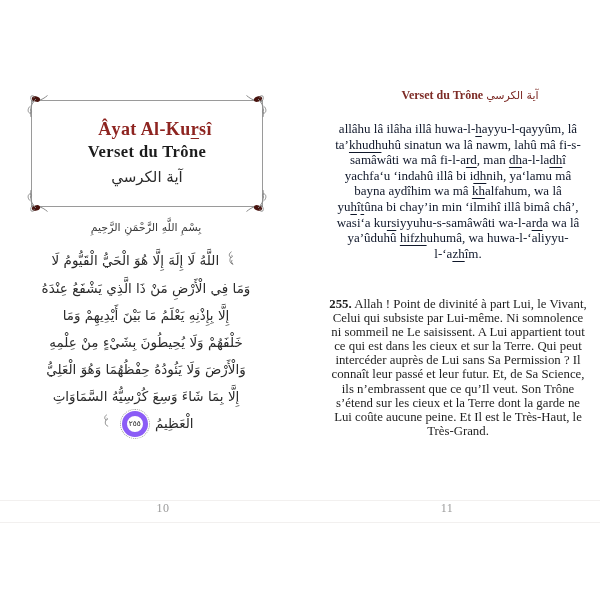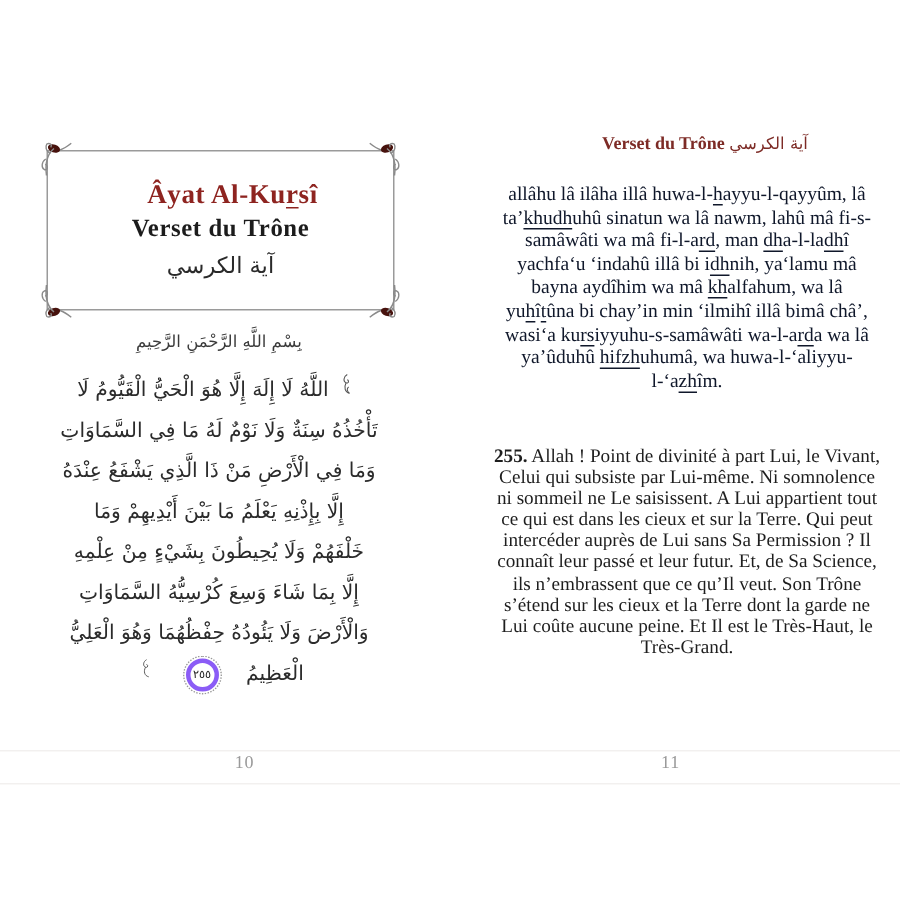--- a/index.html
+++ b/index.html
@@ -41,23 +41,23 @@
 
   .arabic-verse{
     position:absolute;left:14px;top:247px;width:264px;
     direction:rtl;text-align:center;
     font-family:"DejaVu Sans", sans-serif;font-size:13.5px;color:#2b2b2b;
   }
   .v-line{line-height:27px;white-space:nowrap;}
   .start-orn,.end-orn{display:inline-block;vertical-align:middle;margin:0 3px;}
   .verse-badge{
     display:inline-flex;align-items:center;justify-content:center;
-    width:16px;height:16px;border:3px solid #8b5cf6;border-radius:50%;
+    width:16px;height:16px;border:5px solid #8b5cf6;border-radius:50%;
     outline:1px dotted #9a9a9a;outline-offset:1.5px;
-    font-size:7.5px;line-height:16px;color:#222;margin:0 14px;vertical-align:middle;
+    font-size:7.5px;line-height:16px;color:#222;margin:0 3px;vertical-align:middle;
   }
 
   .pageno{
     position:absolute;top:501px;width:230px;text-align:center;
     color:#9a9a9a;font-size:12px;letter-spacing:.5px;
   }
   .pageno.left{left:48px;}
   .pageno.right{left:332px;}
 
   
@@ -137,26 +137,25 @@
 
     <div class="arabic-verse">
       <div class="v-line">
         <span class="start-orn">
           <svg viewBox="0 0 14 20" width="11" height="16">
             <path d="M7 2 C3.5 4 3.5 8 6 9 C8.5 10 8.5 6.5 7 6.5 M6 9 C4 13 5 17 9 18 M9 18 C6.5 16 6.5 13.5 8.2 12.5" stroke="#555555" fill="none" stroke-width="0.9"></path>
           </svg>
         </span>
         <span>اللَّهُ لَا إِلَهَ إِلَّا هُوَ الْحَيُّ الْقَيُّومُ لَا</span>
       </div>
-      <div class="v-line">تَأْخُذُهُ سِنَةٌ وَلَا نَوْمٌ لَهُ مَا فِي السَّمَاوَاتِ</div>
       <div class="v-line">وَمَا فِي الْأَرْضِ مَنْ ذَا الَّذِي يَشْفَعُ عِنْدَهُ</div>
       <div class="v-line">إِلَّا بِإِذْنِهِ يَعْلَمُ مَا بَيْنَ أَيْدِيهِمْ وَمَا</div>
       <div class="v-line">خَلْفَهُمْ وَلَا يُحِيطُونَ بِشَيْءٍ مِنْ عِلْمِهِ</div>
+      <div class="v-line">وَالْأَرْضَ وَلَا يَئُودُهُ حِفْظُهُمَا وَهُوَ الْعَلِيُّ</div>
       <div class="v-line">إِلَّا بِمَا شَاءَ وَسِعَ كُرْسِيُّهُ السَّمَاوَاتِ</div>
-      <div class="v-line">وَالْأَرْضَ وَلَا يَئُودُهُ حِفْظُهُمَا وَهُوَ الْعَلِيُّ</div>
       <div class="v-line">
         <span>الْعَظِيمُ</span>
         <span class="verse-badge">٢٥٥</span>
         <span class="end-orn">
           <svg viewBox="0 0 14 20" width="10" height="15">
             <path d="M8 2 C4.5 4 4.5 8 7 9 C9.5 10 9.5 6.5 8 6.5 M7 9 C5 13 6 17 10 18" stroke="#555555" fill="none" stroke-width="0.9"></path>
           </svg>
         </span>
       </div>
     </div>

